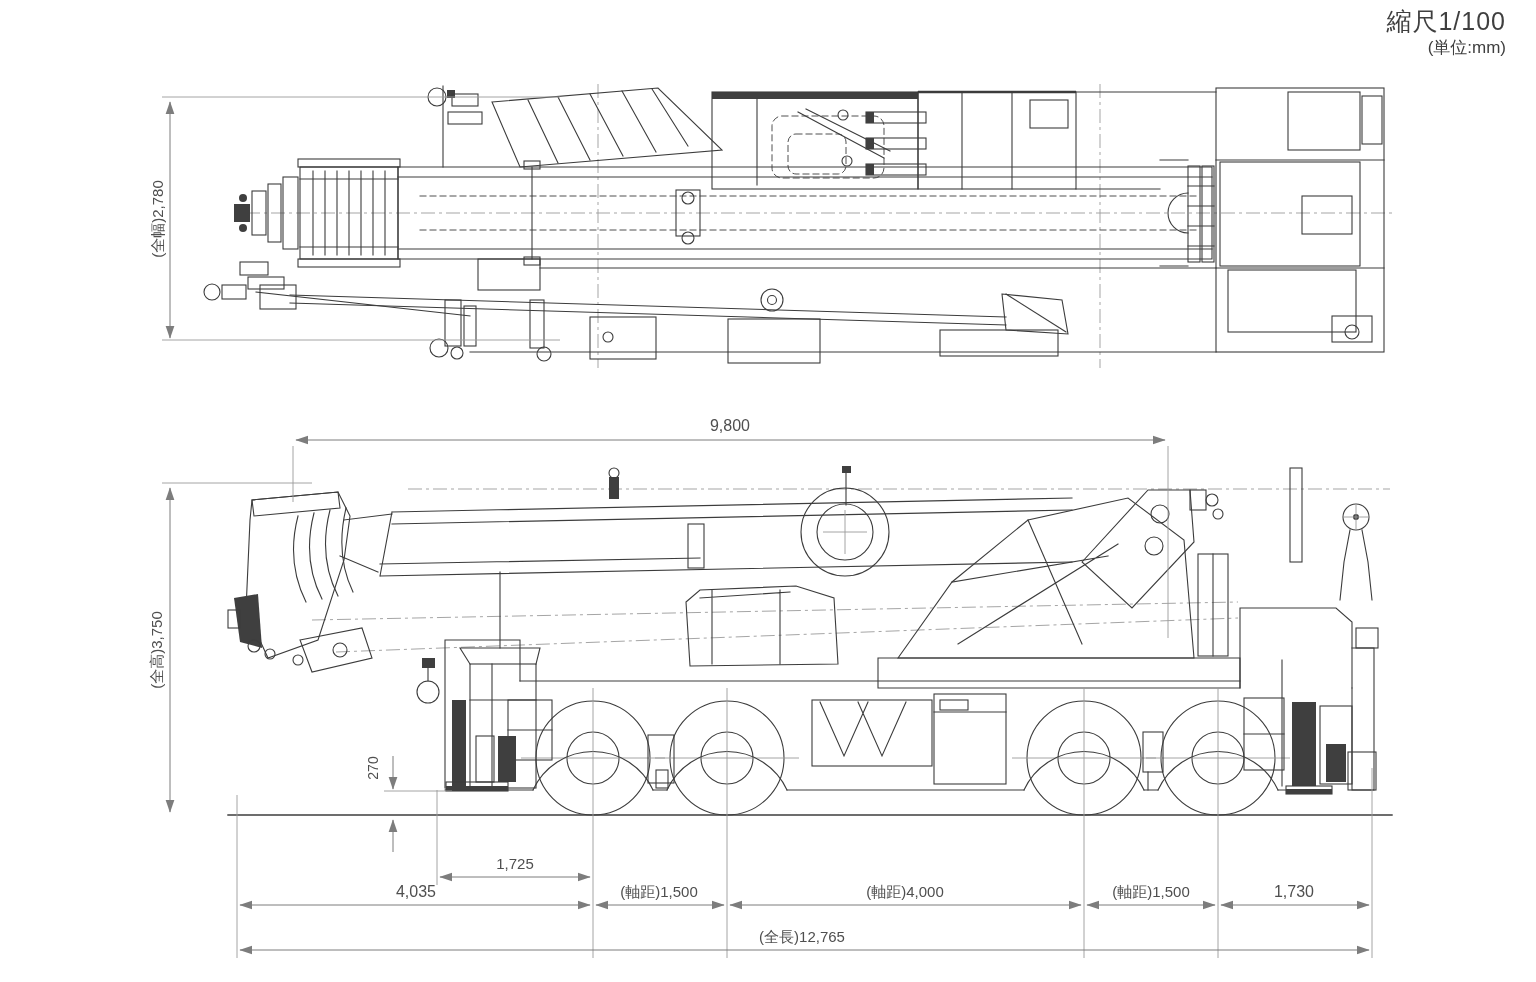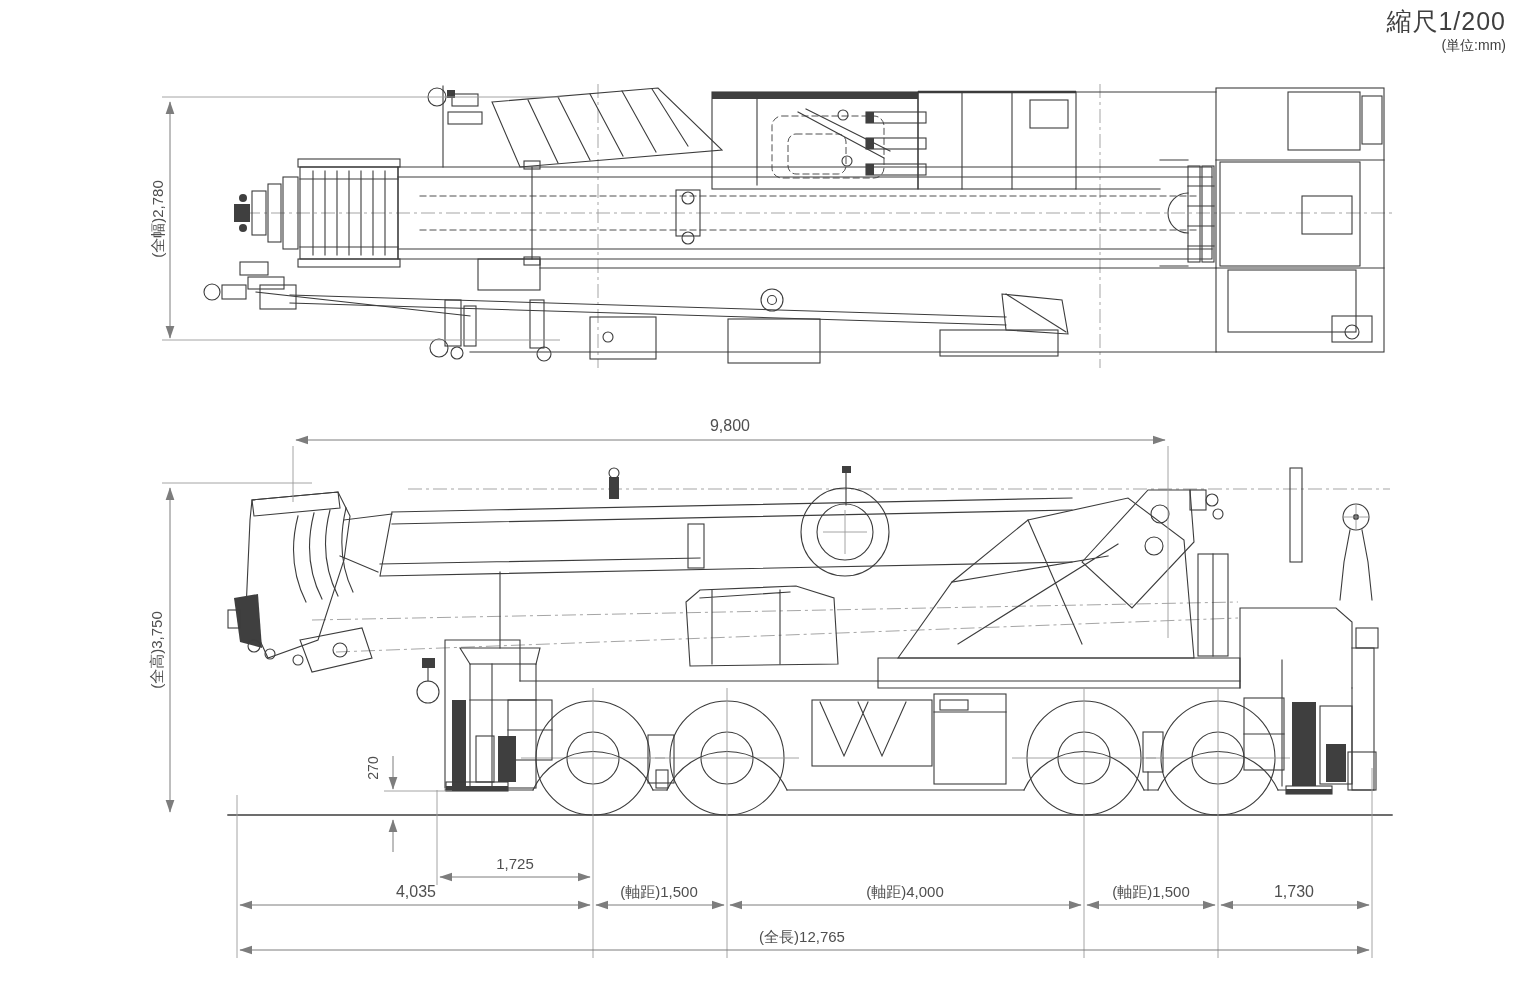--- a/index.html
+++ b/index.html
@@ -1,38 +1,38 @@
 <!DOCTYPE html>
 <html><head>
 <meta charset="utf-8">
 <style>
   html,body{margin:0;padding:0;background:#ffffff;}
   .stage{position:relative;width:1536px;height:982px;background:#ffffff;overflow:hidden;
          font-family:"Liberation Sans", sans-serif;}
   .sheet-header{position:absolute;top:6px;right:30px;text-align:right;color:#3f3f3f;line-height:1.25;}
   .sheet-header .scale{font-size:25px;letter-spacing:1px;}
-  .sheet-header .unit{font-size:14px;}
+  .sheet-header .unit{font-size:17px;}
   svg{position:absolute;left:0;top:0;}
   .ln{stroke:#3c3c3c;fill:none;stroke-width:1.1;stroke-linecap:square;}
   .lnT{stroke:#3c3c3c;fill:none;stroke-width:2.6;}
   .fil{fill:#3f3f3f;stroke:none;}
   .dsh{stroke-dasharray:6 4;stroke-width:0.9;}
   .cl{stroke:#9b9b9b;fill:none;stroke-width:0.9;stroke-dasharray:14 4 3 4;}
   .dim{stroke:#7d7d7d;fill:none;stroke-width:1;}
   .ext{stroke:#9a9a9a;fill:none;stroke-width:0.9;}
   text.dlab{fill:#4f4f4f;font-family:"Liberation Sans",sans-serif;font-size:15px;text-anchor:middle;}
   text.big{font-size:16px;}
 </style>
 </head>
 <body>
 
 <div class="stage">
 
   <div class="sheet-header">
-    <div class="scale">縮尺1/200</div>
+    <div class="scale">縮尺1/100</div>
     <div class="unit">(単位:mm)</div>
   </div>
 
   <svg width="1536" height="982" viewBox="0 0 1536 982">
     <defs>
       <marker id="arr" viewBox="0 0 10 10" refX="9.4" refY="5" markerWidth="13" markerHeight="13" orient="auto-start-reverse">
         <path d="M0,1.6 L10,5 L0,8.4 z" fill="#7d7d7d"></path>
       </marker>
     </defs>
 

